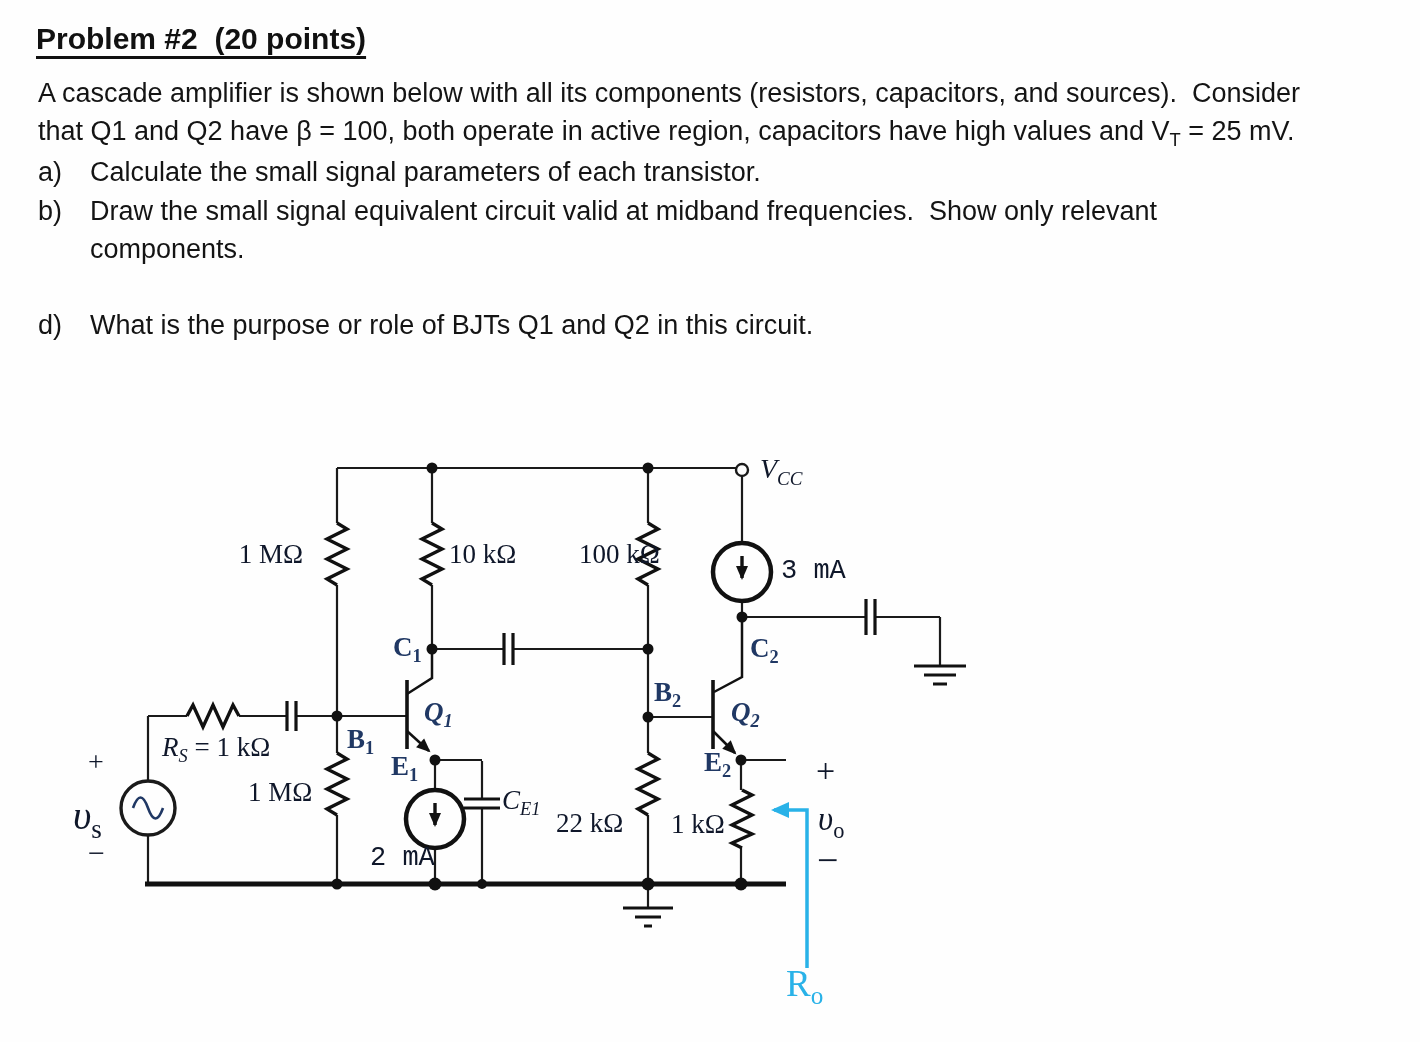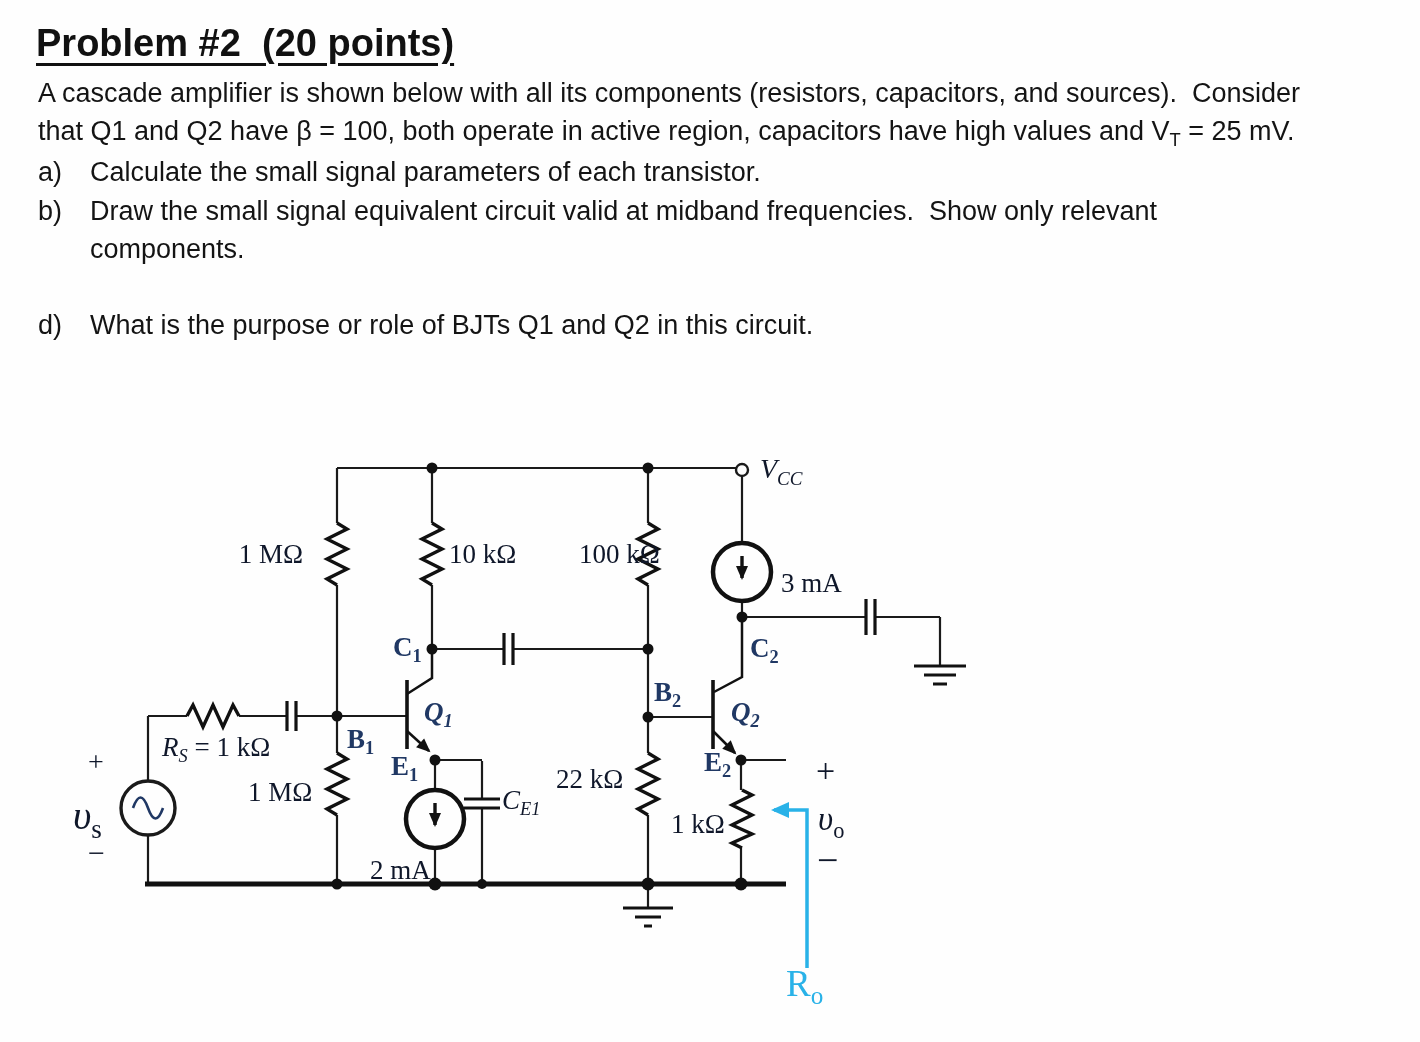--- a/index.html
+++ b/index.html
@@ -5,36 +5,36 @@
   html,body { margin:0; padding:0; background:#e8e8e8; }
   #page {
     position:relative; width:1420px; height:1042px;
     background:#fefefe; overflow:hidden;
     font-family:"Liberation Sans", sans-serif; color:#111;
   }
   
   .tline { position:absolute; white-space:pre; font-size:27px; color:#141414; }
   #title {
     position:absolute; left:36px; top:22px;
-    font-size:38px; font-weight:bold;
+    font-size:30px; font-weight:bold;
     text-decoration:underline; text-decoration-thickness:2.5px; text-underline-offset:7px;
     white-space:pre;
   }
   .li-marker { display:inline-block; width:52px; }
   .tsub { font-size:0.68em; }
   
   #circuit-svg { position:absolute; left:0; top:0; }
   .clabel {
     position:absolute; white-space:nowrap;
     font-family:"Liberation Serif", serif; font-size:27px; color:#0f172a;
   }
   .clabel sub { font-size:0.68em; line-height:0; }
   .navy { color:#203864; font-weight:bold; }
   .it { font-style:italic; }
-  .sans { font-family:Liberation Serif, serif;margin-top:12px; }
+  .sans { font-family:Liberation Mono, monospace; }
   .cyan { color:#29b2e8; }
   .right100 { width:100px; text-align:right; }
 </style>
 </head>
 <body>
 
 <div id="page">
 
   <div id="title">Problem #2  (20 points)</div>
 
@@ -170,21 +170,21 @@
 
   <div class="clabel navy" style="left:654px; top:677px;"><span>B</span><sub>2</sub></div>
 
   <div class="clabel navy it" style="left:731px; top:697px;"><span>Q</span><sub>2</sub></div>
 
   <div class="clabel navy" style="left:704px; top:747px;"><span>E</span><sub>2</sub></div>
 
   <div class="clabel" style="left:162px; top:732px;"><span class="it">R</span><sub class="it">S</sub><span> = 1 kΩ</span></div>
 
   <div class="clabel" style="left:248px; top:777px;">1 MΩ</div>
-  <div class="clabel" style="left:556px; top:764px;text-align:right;">22 kΩ</div>
+  <div class="clabel" style="left:556px; top:808px;text-align:right;">22 kΩ</div>
   <div class="clabel" style="left:671px; top:809px;">1 kΩ</div>
 
   <div class="clabel it" style="left:502px; top:785px;"><span>C</span><sub>E1</sub></div>
 
   <div class="clabel sans" style="left:370px; top:843px;">2 mA</div>
 
   <div class="clabel" style="left:88px; top:746px; font-size:28px;">+</div>
   <div class="clabel it" style="left:73px; top:792px; font-size:40px;"><span>υ</span><sub style="font-style:normal;">s</sub></div>
   <div class="clabel" style="left:88px; top:836px; font-size:30px;">−</div>
 

